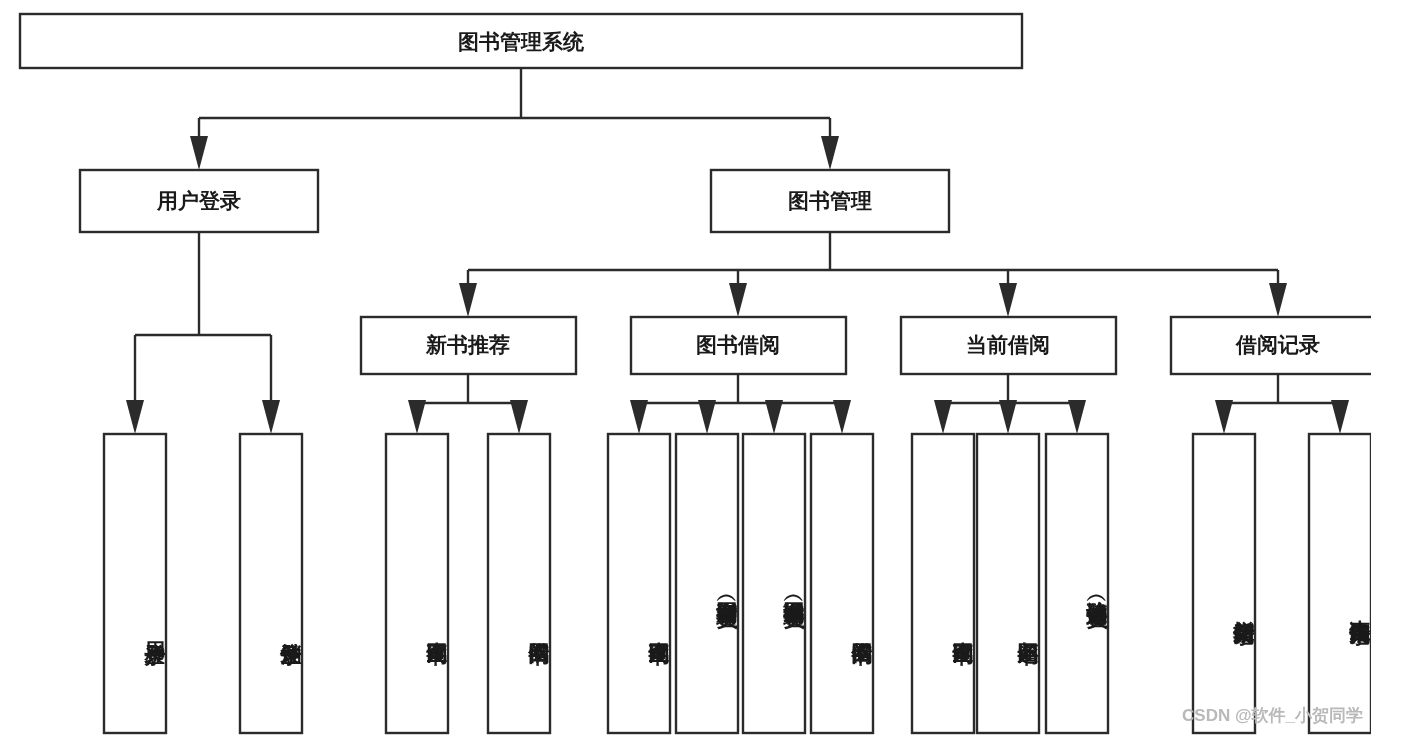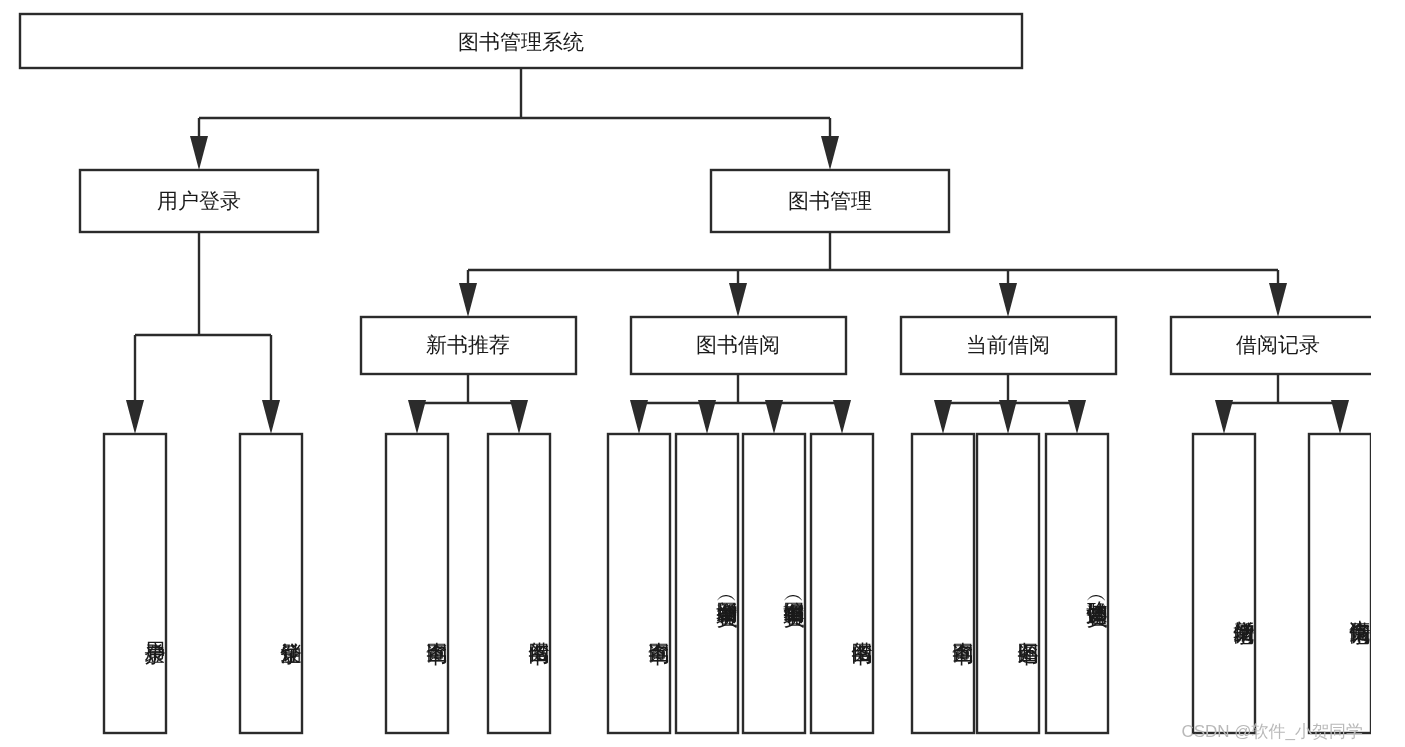--- a/index.html
+++ b/index.html
@@ -9,20 +9,21 @@
   }
   body {
     font-family: "Liberation Sans", "DejaVu Sans", sans-serif;
   }
   #canvas {
     position: relative;
     width: 1371px;
     height: 747px;
     background: #ffffff;
     overflow: hidden;
+    font-weight: bold;
   }
   svg.diagram {
     position: absolute;
     left: 0;
     top: 0;
     width: 1405px;
     height: 747px;
   }
   .node-box {
     fill: #ffffff;
@@ -58,21 +59,21 @@
     letter-spacing: 1px;
     display: flex;
     align-items: flex-start;
     justify-content: center;
     white-space: nowrap;
     pointer-events: none;
   }
   .watermark {
     position: absolute;
     right: 8px;
-    bottom: 4px;
+    bottom: 20px;
     font-family: "Liberation Sans", "DejaVu Sans", sans-serif;
     font-size: 17px;
     color: #b9b9b9;
     white-space: nowrap;
   }
 </style>
 </head>
 <body>
 
 <div id="canvas">

